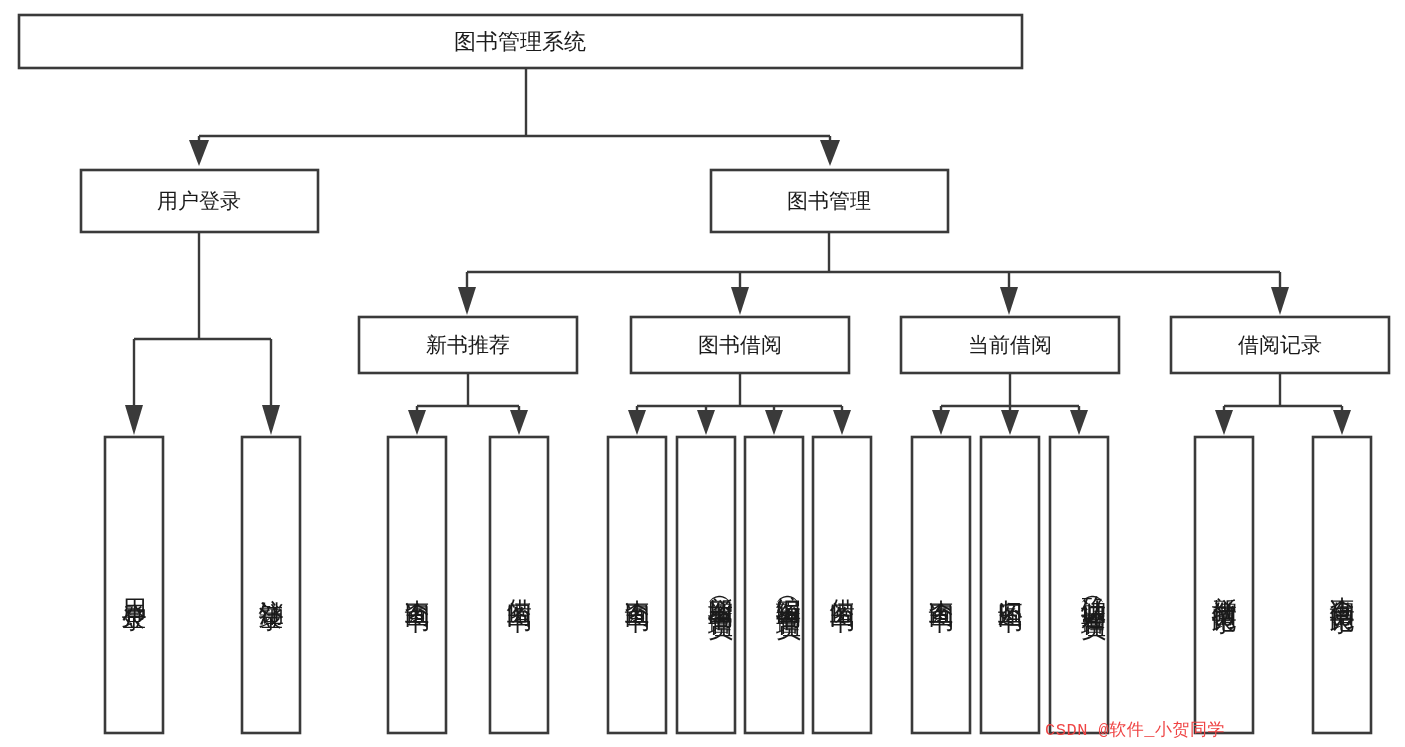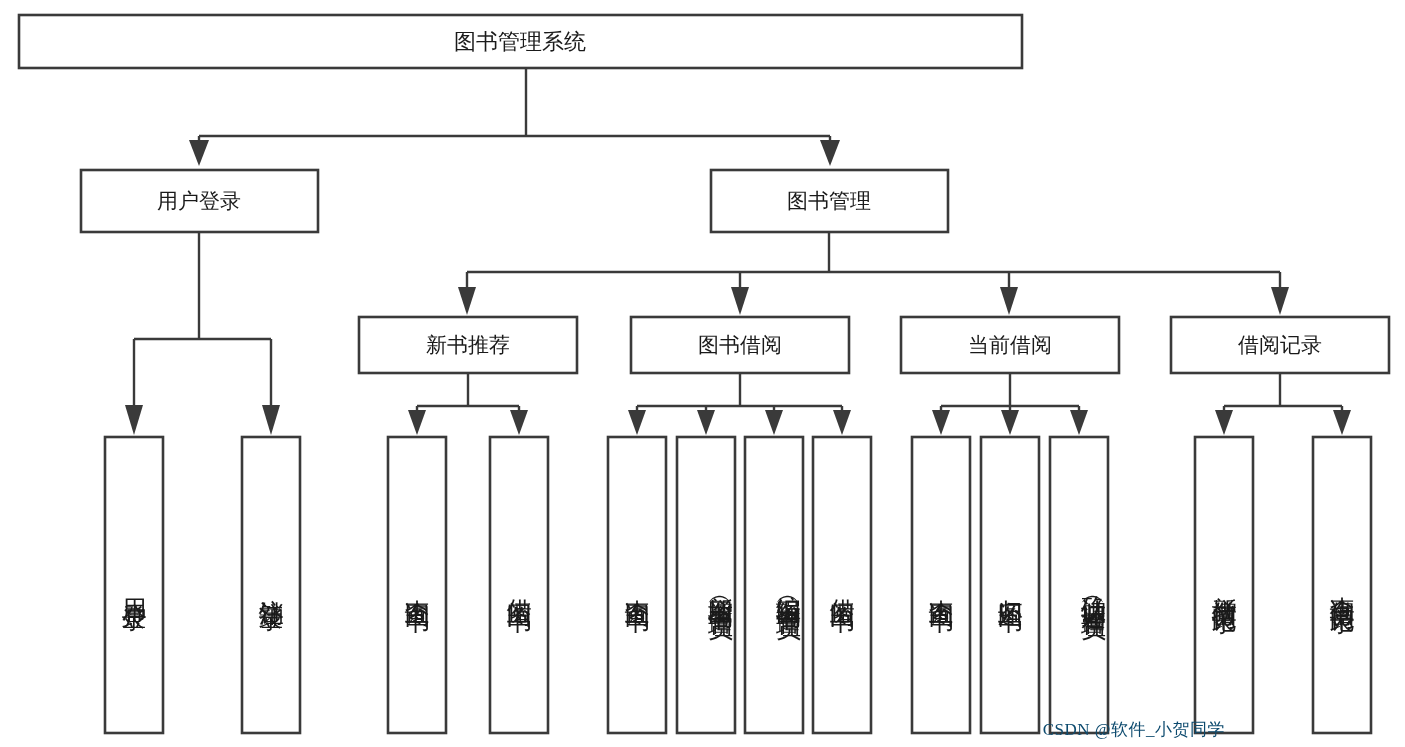--- a/index.html
+++ b/index.html
@@ -69,23 +69,23 @@
     display: flex;
     align-items: center;
     justify-content: center;
     pointer-events: none;
     user-select: none;
   }
   .watermark {
     position: absolute;
     right: 8px;
     bottom: 6px;
-    font-family: Liberation Serif, serif;
+    font-family: Liberation Mono, monospace;
     font-size: 17px;
-    color: #0c4a6e;
+    color: #ef4444;
     white-space: nowrap;
     letter-spacing: 0.5px;
   }
 </style>
 </head>
 <body>
 
 <div id="diagram-root">
 
   <svg class="tree-canvas" viewBox="0 0 1405 747">

